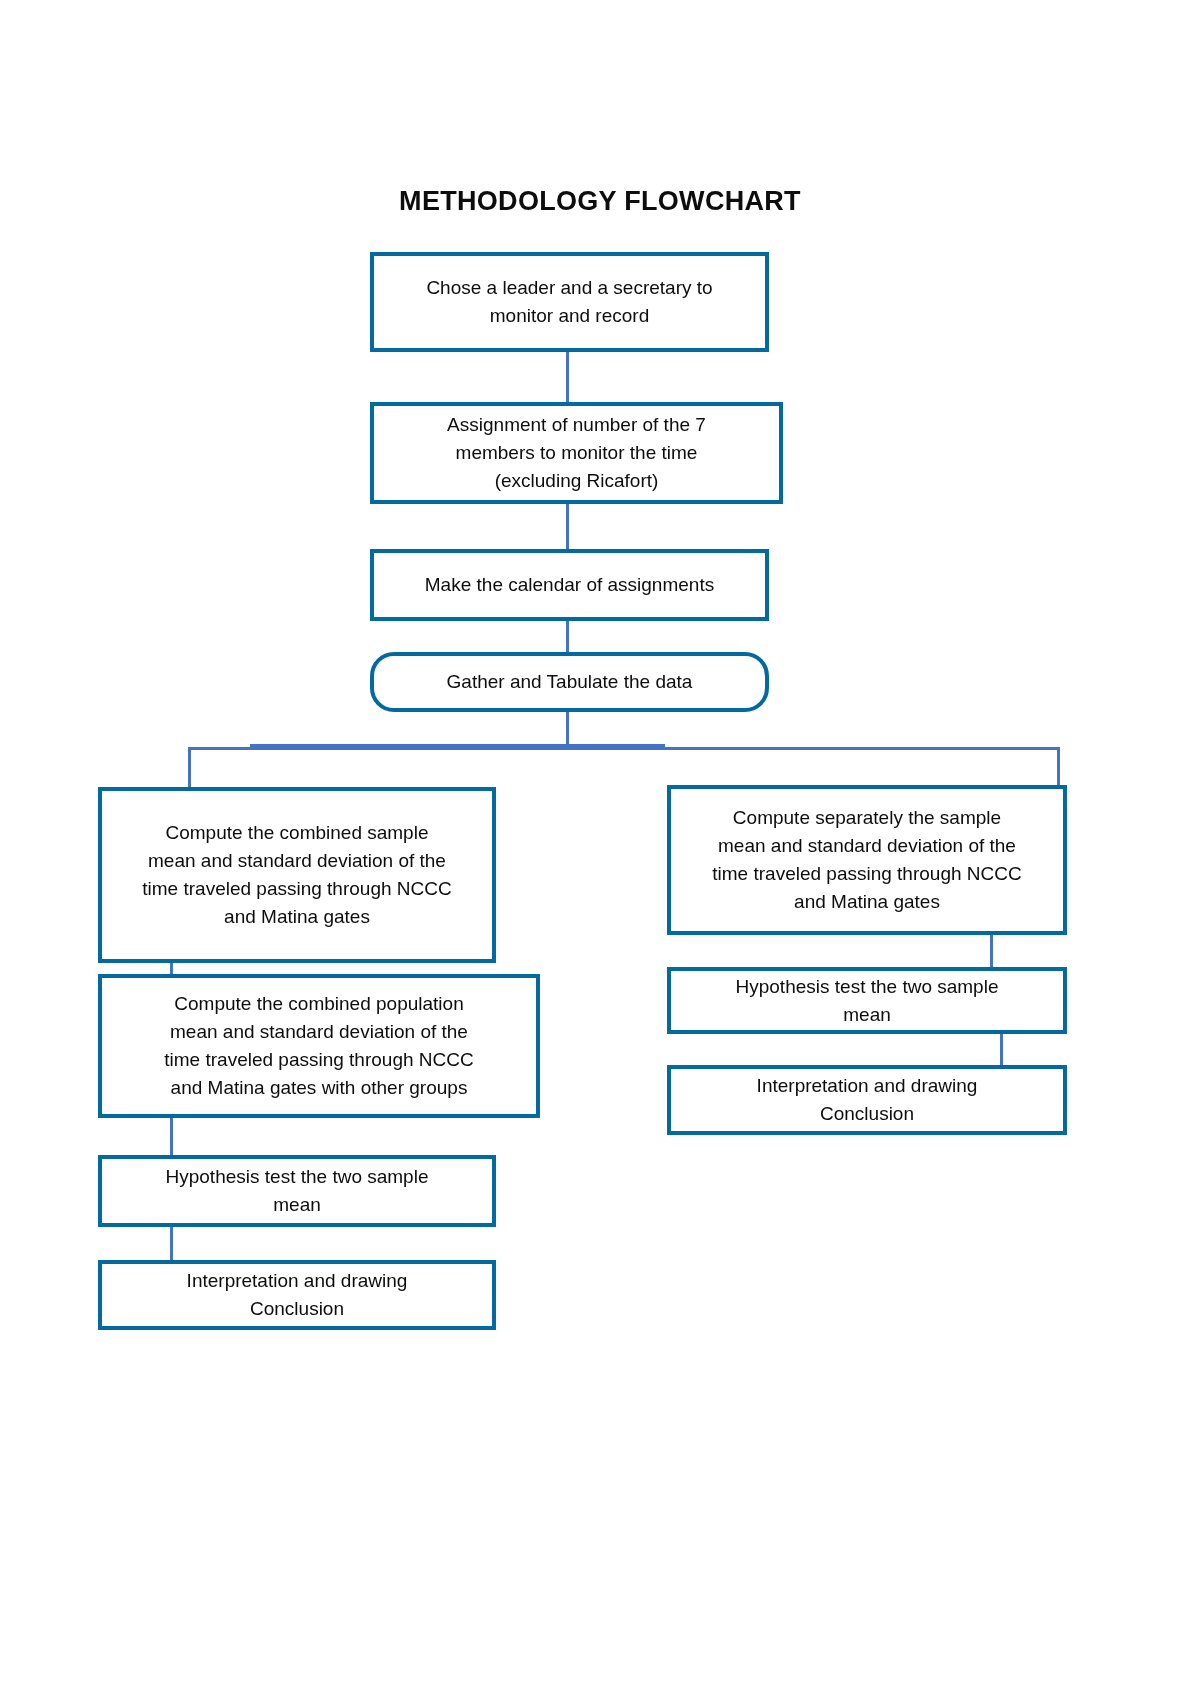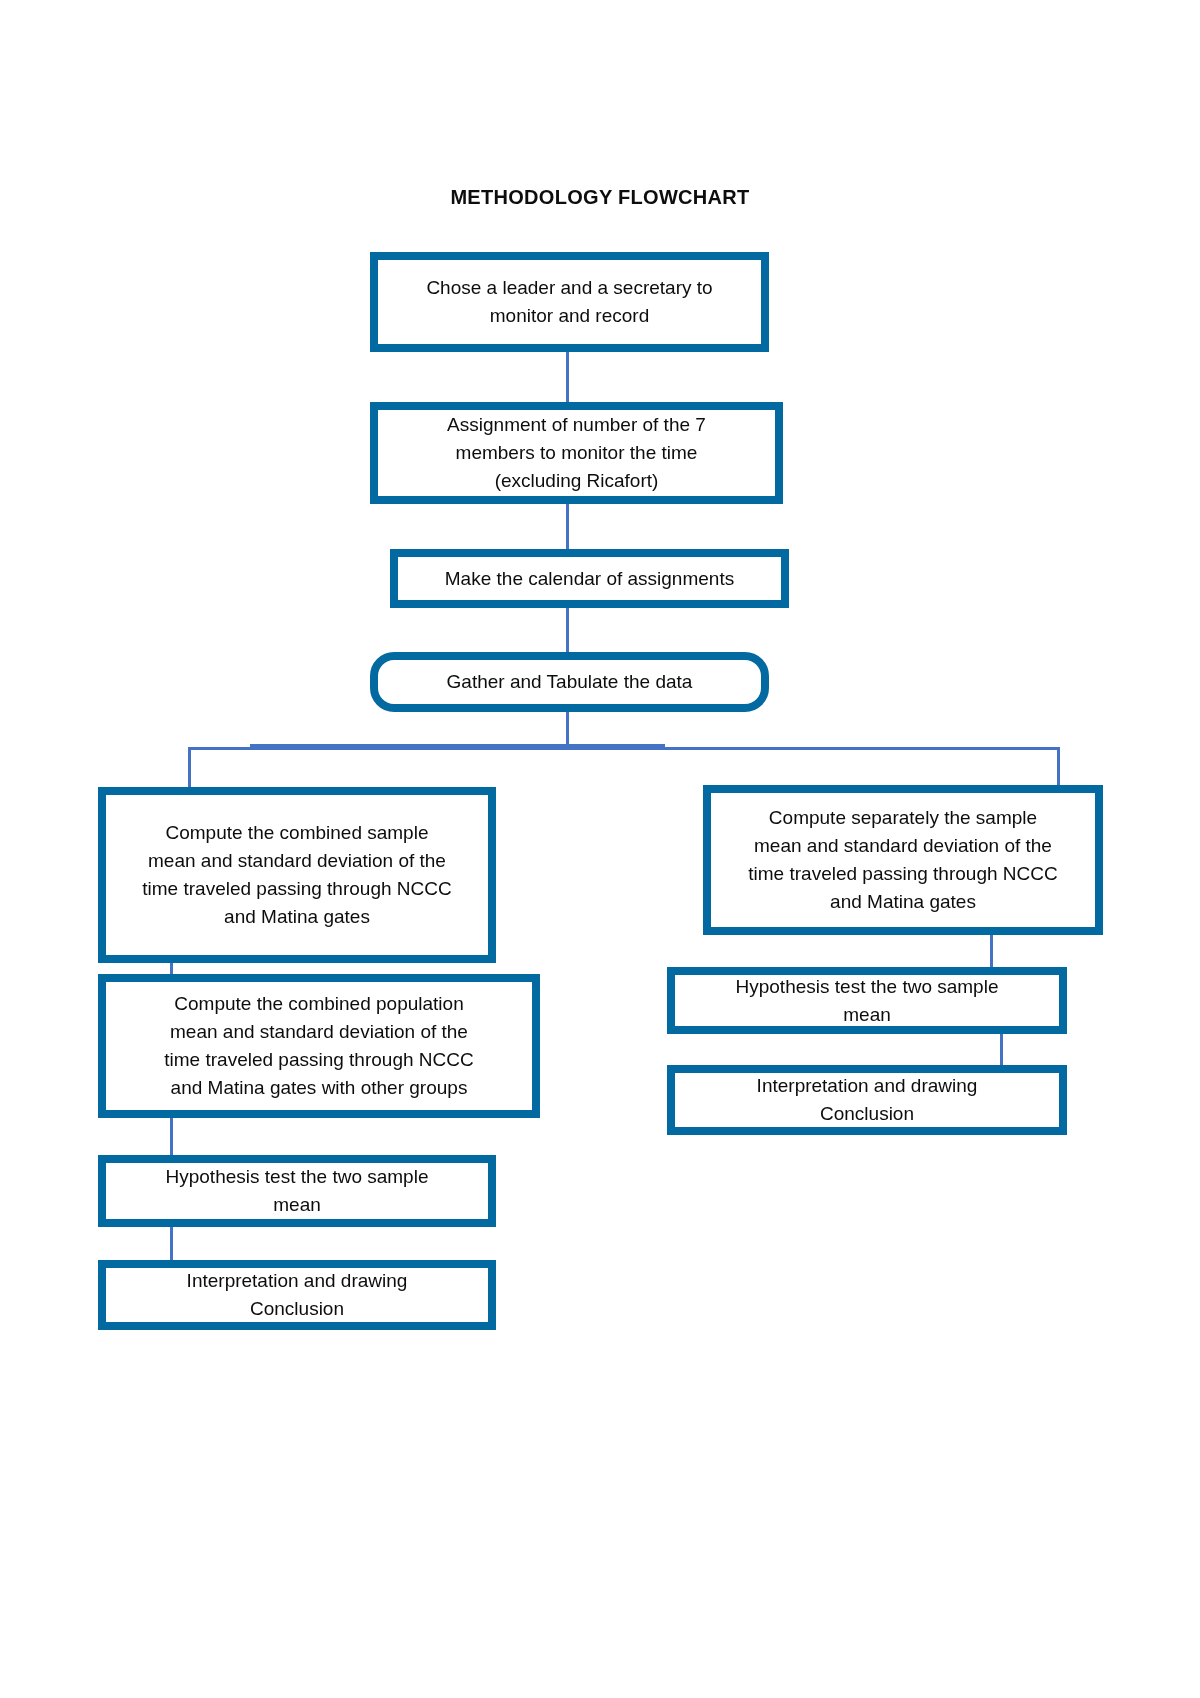--- a/index.html
+++ b/index.html
@@ -9,31 +9,31 @@
     font-family:"Liberation Sans", sans-serif;
     color:#000000;
     overflow:hidden;
   }
   #canvas{position:relative;width:1200px;height:1698px;}
 
   #title{
     position:absolute;
     left:0;right:0;top:186px;
     text-align:center;
-    font-size:20px;
+    font-size:27px;
     font-weight:bold;
     letter-spacing:.3px;
     color:#0d0d0d;
   }
 
   .node{
     position:absolute;
     box-sizing:border-box;
     background:#ffffff;
-    border:8px solid #0369a1;
+    border:4px solid #0369a1;
     display:flex;
     align-items:center;
     justify-content:center;
     text-align:center;
     z-index:3;
   }
   .node .txt{
     font-size:19px;
     line-height:28px;
     color:#0d0d0d;
@@ -77,21 +77,21 @@
     <span class="txt">Chose a leader and a secretary to
 monitor and record</span>
   </div>
 
   <div class="node" style="left:370px;top:402px;width:413px;height:102px;">
     <span class="txt">Assignment of number of the 7
 members to monitor the time
 (excluding Ricafort)</span>
   </div>
 
-  <div class="node" style="left:390px;top:549px;width:399px;height:59px;">
+  <div class="node" style="left:370px;top:549px;width:399px;height:72px;">
     <span class="txt">Make the calendar of assignments</span>
   </div>
 
   <div class="node" style="left:370px;top:652px;width:399px;height:60px;border-radius:24px;">
     <span class="txt">Gather and Tabulate the data</span>
   </div>
 
   <div class="node" style="left:98px;top:787px;width:398px;height:176px;">
     <span class="txt">Compute the combined sample
 mean and standard deviation of the
@@ -109,21 +109,21 @@
   <div class="node" style="left:98px;top:1155px;width:398px;height:72px;">
     <span class="txt">Hypothesis test the two sample
 mean</span>
   </div>
 
   <div class="node" style="left:98px;top:1260px;width:398px;height:70px;">
     <span class="txt">Interpretation and drawing
 Conclusion</span>
   </div>
 
-  <div class="node" style="left:667px;top:785px;width:400px;height:150px;margin-left:36px;">
+  <div class="node" style="left:667px;top:785px;width:400px;height:150px;">
     <span class="txt">Compute separately the sample
 mean and standard deviation of the
 time traveled passing through NCCC
 and Matina gates</span>
   </div>
 
   <div class="node" style="left:667px;top:967px;width:400px;height:67px;">
     <span class="txt">Hypothesis test the two sample
 mean</span>
   </div>

